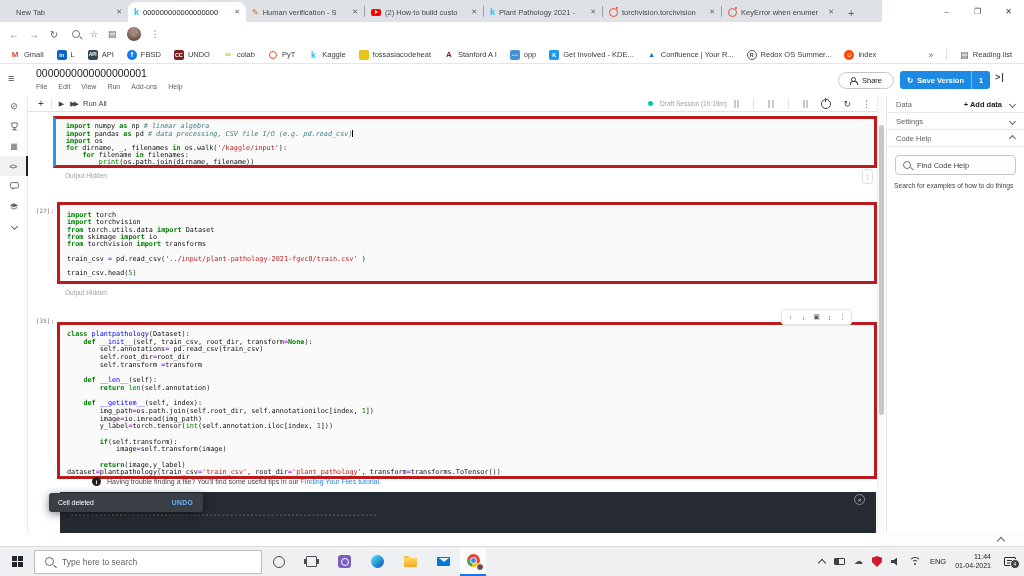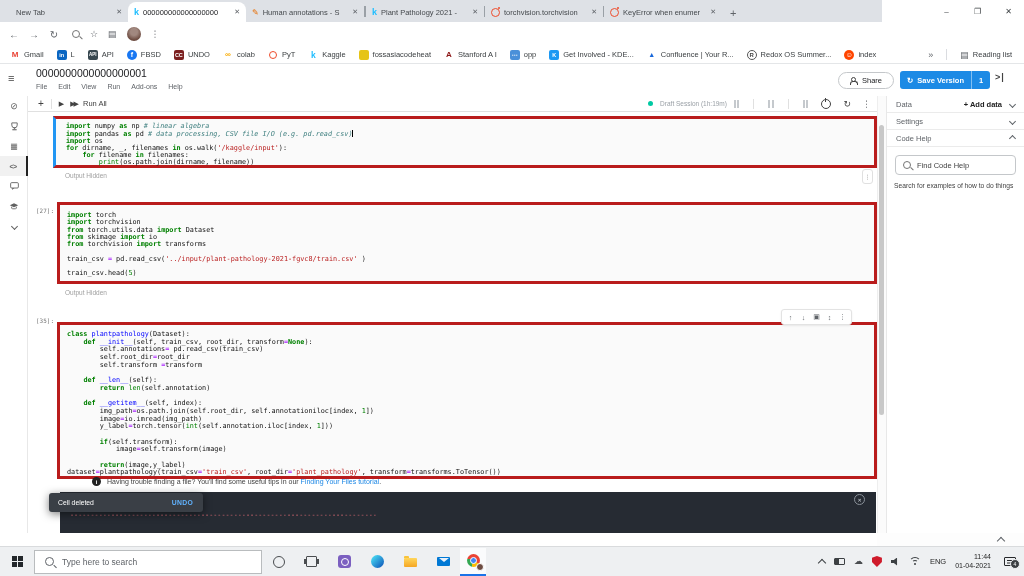--- a/index.html
+++ b/index.html
@@ -206,24 +206,31 @@
       <span class="ttl">New Tab</span>
       <span class="x">✕</span>
     </div>
     <div class="tab active">
       <span class="fav fav-k">k</span>
       <span class="ttl">000000000000000000</span>
       <span class="x">✕</span>
     </div>
     <div class="tab">
       <span class="fav fav-pencil">✎</span>
-      <span class="ttl">Human annotations - S</span>
+      <span class="ttl">Human verification - S</span>
       <span class="x">✕</span>
     </div>
     <div class="tabsep"></div>
+    <div class="tab">
+      <span class="fav">
+          <span class="fav-yt"></span>
+        </span>
+      <span class="ttl">(2) How to build custo</span>
+      <span class="x">✕</span>
+    </div>
     <div class="tabsep"></div>
     <div class="tab">
       <span class="fav fav-k">k</span>
       <span class="ttl">Plant Pathology 2021 -</span>
       <span class="x">✕</span>
     </div>
     <div class="tabsep"></div>
     <div class="tab">
       <span class="fav">
           <span class="fav-pt"></span>

